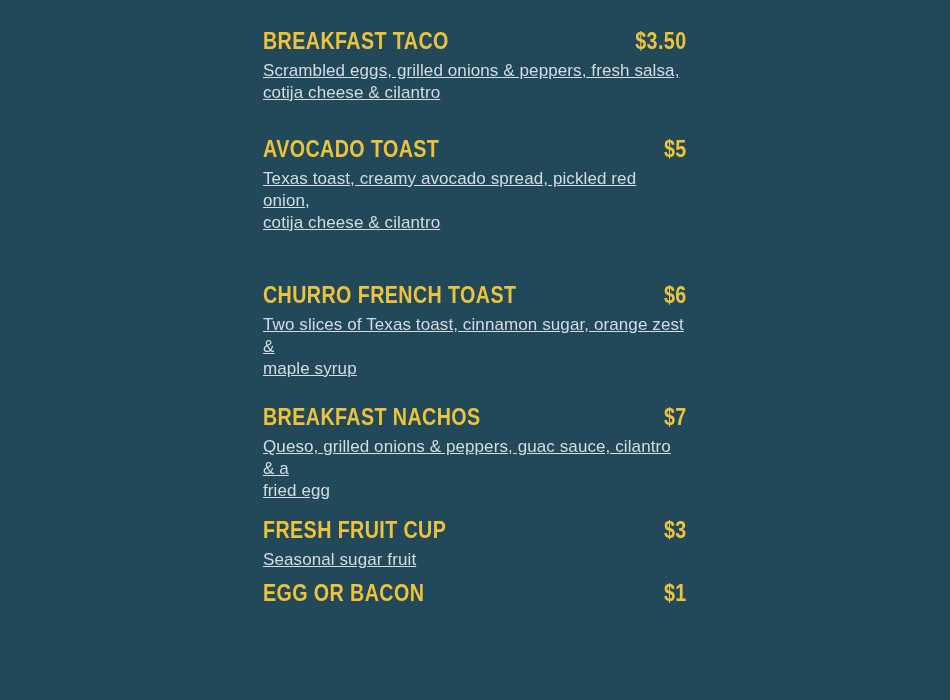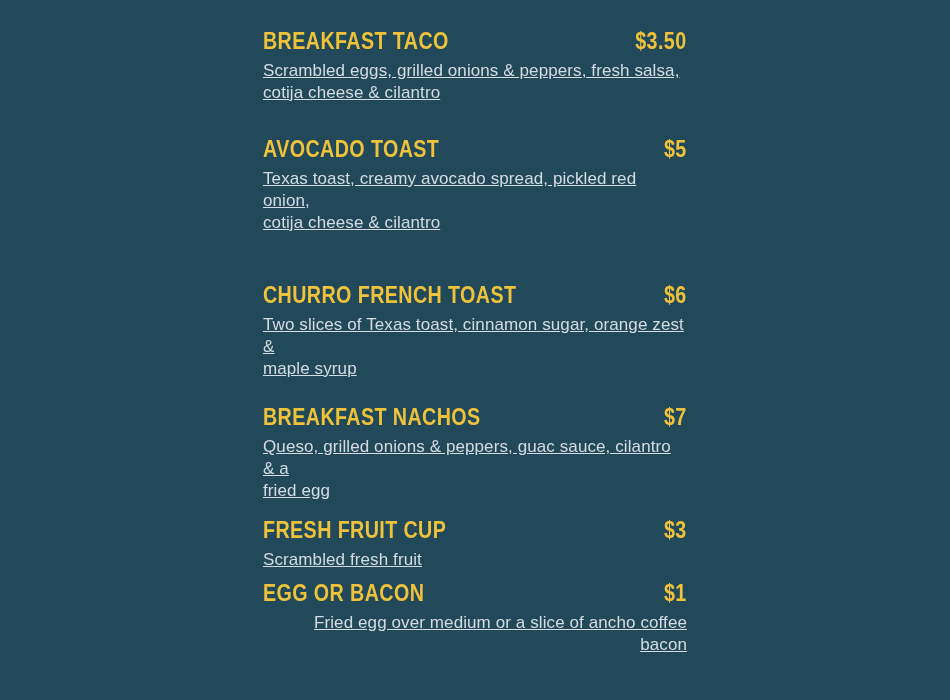--- a/index.html
+++ b/index.html
@@ -108,25 +108,24 @@
       </div>
       <div class="item-desc">Queso, grilled onions &amp; peppers, guac sauce, cilantro &amp; a
 fried egg</div>
     </div>
 
     <div class="menu-item i4">
       <div class="item-head">
         <span class="item-name">FRESH FRUIT CUP</span>
         <span class="item-price">$3</span>
       </div>
-      <div class="item-desc">Scrambled fresh fruit</div>
+      <div class="item-desc">Seasonal sugar fruit</div>
     </div>
 
     <div class="menu-item i5">
       <div class="item-head">
         <span class="item-name">EGG OR BACON</span>
         <span class="item-price">$1</span>
       </div>
-      <div class="item-desc">Fried egg over medium or a slice of ancho coffee bacon</div>
     </div>
 
   </div>
 </div>
 
 </body></html>

